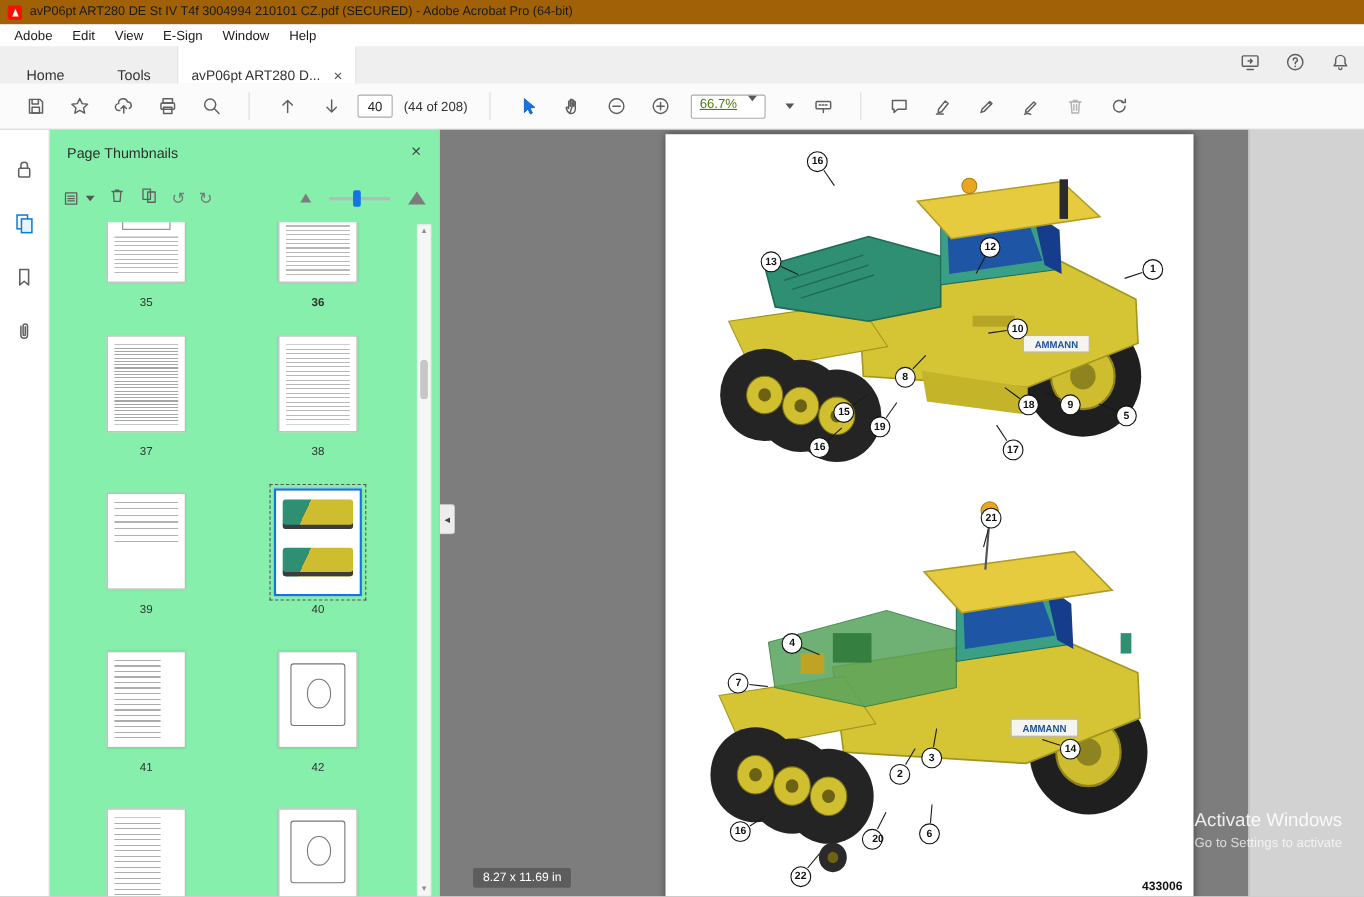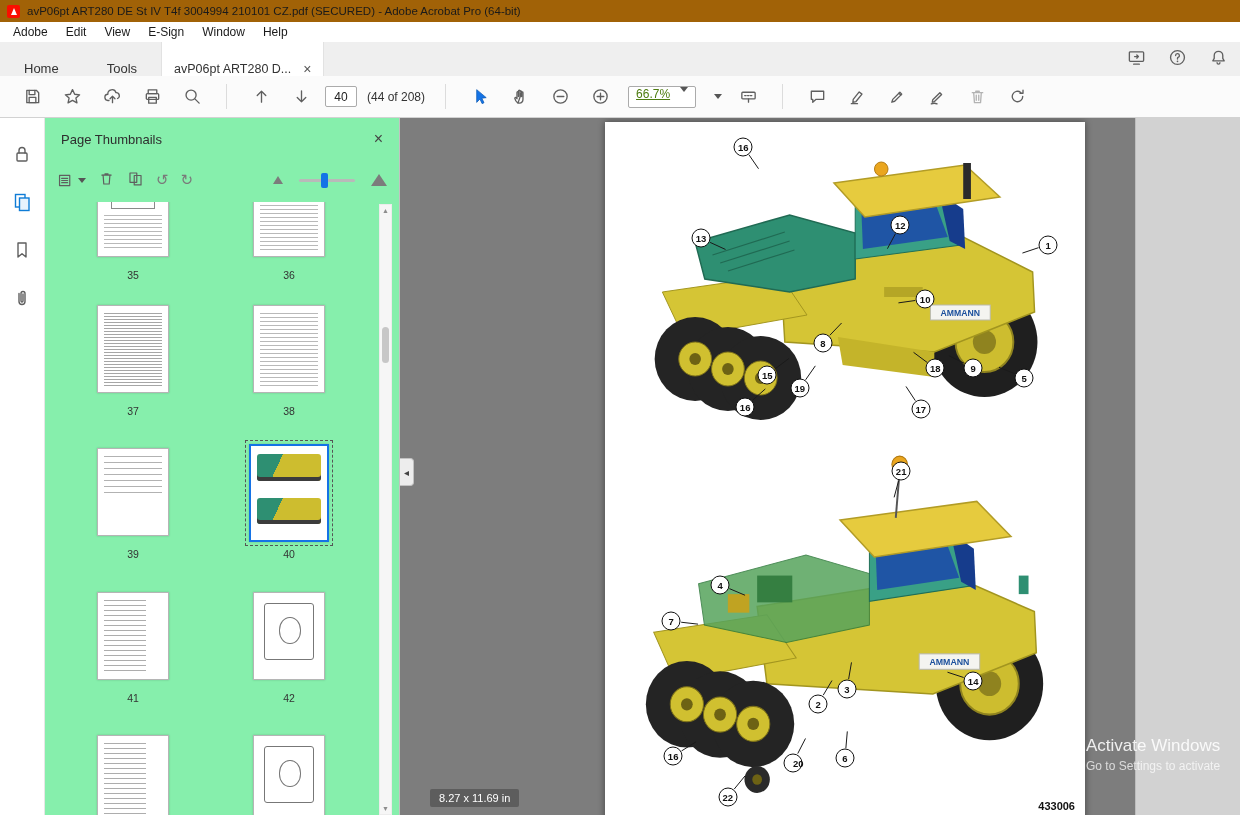--- a/index.html
+++ b/index.html
@@ -333,21 +333,21 @@
       </div>
       <div class="thumb-list">
           <div class="thumb" style="top: -33px; left: 52px; width: 72px; height: 88px;">
             <div class="minifig"></div>
             <div class="lines short"></div>
           </div>
           <div class="thumb-label" style="top: 67px; left: 52px; width: 72px;">35</div>
           <div class="thumb" style="top: -33px; left: 208px; width: 72px; height: 88px;">
             <div class="lines"></div>
           </div>
-          <div class="thumb-label" style="top: 67px; left: 208px; width: 72px;">36</div>
+          <div class="thumb-label" style="top: 67px; left: 208px; width: 72px; font-weight: bold;">36</div>
           <div class="thumb" style="top: 103px; left: 52px; width: 72px; height: 88px;">
             <div class="lines dense"></div>
           </div>
           <div class="thumb-label" style="top: 203px; left: 52px; width: 72px;">37</div>
           <div class="thumb" style="top: 103px; left: 208px; width: 72px; height: 88px;">
             <div class="lines"></div>
           </div>
           <div class="thumb-label" style="top: 203px; left: 208px; width: 72px;">38</div>
           <div class="thumb" style="top: 246px; left: 52px; width: 72px; height: 88px;">
             <div class="lines sparse"></div>

